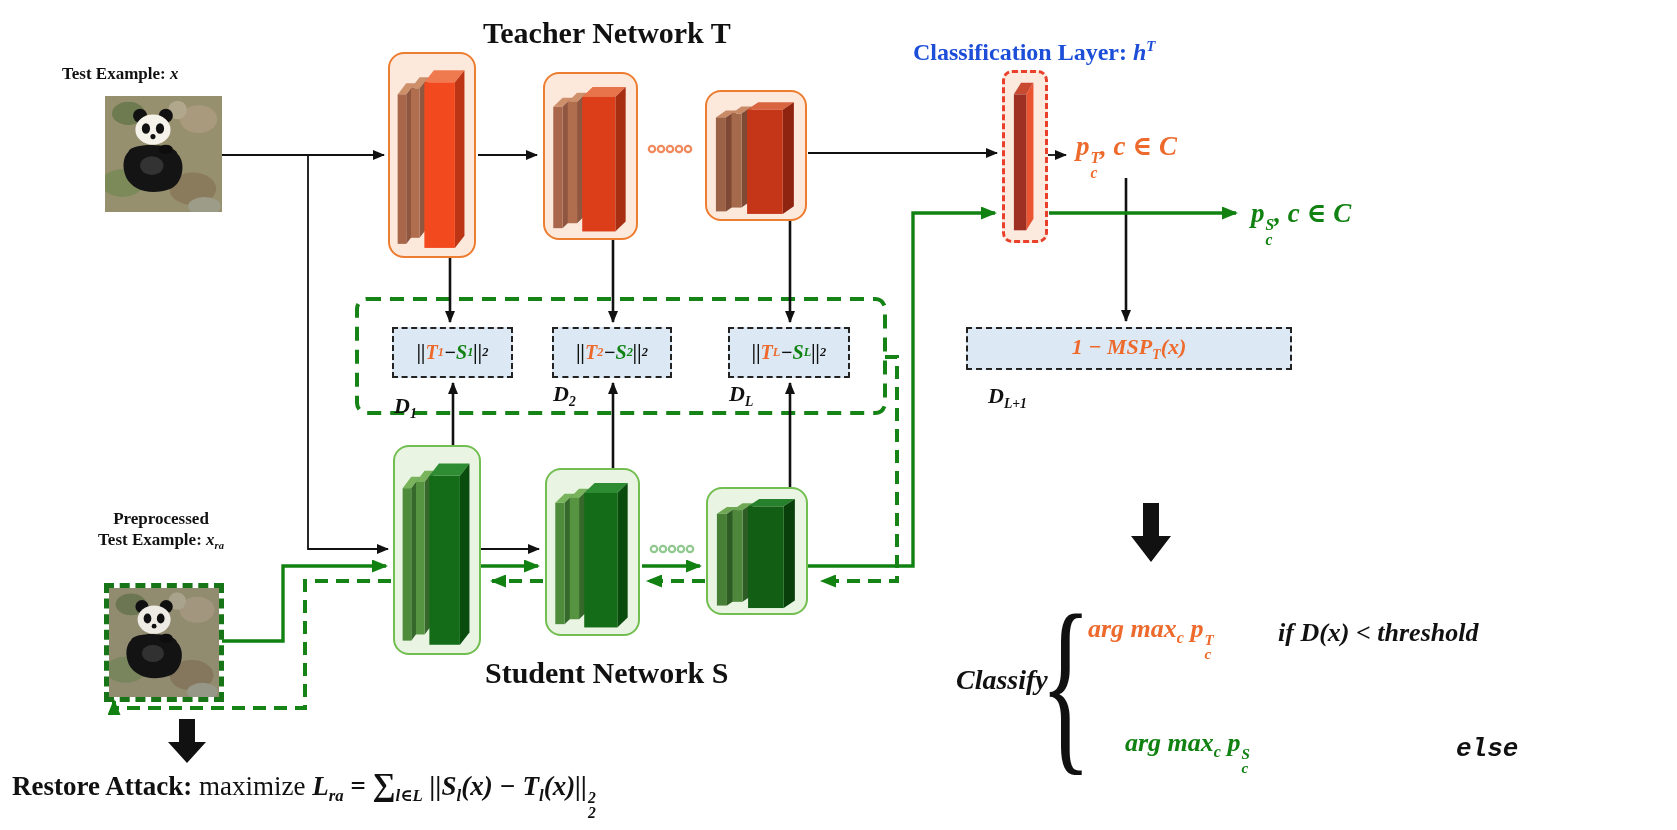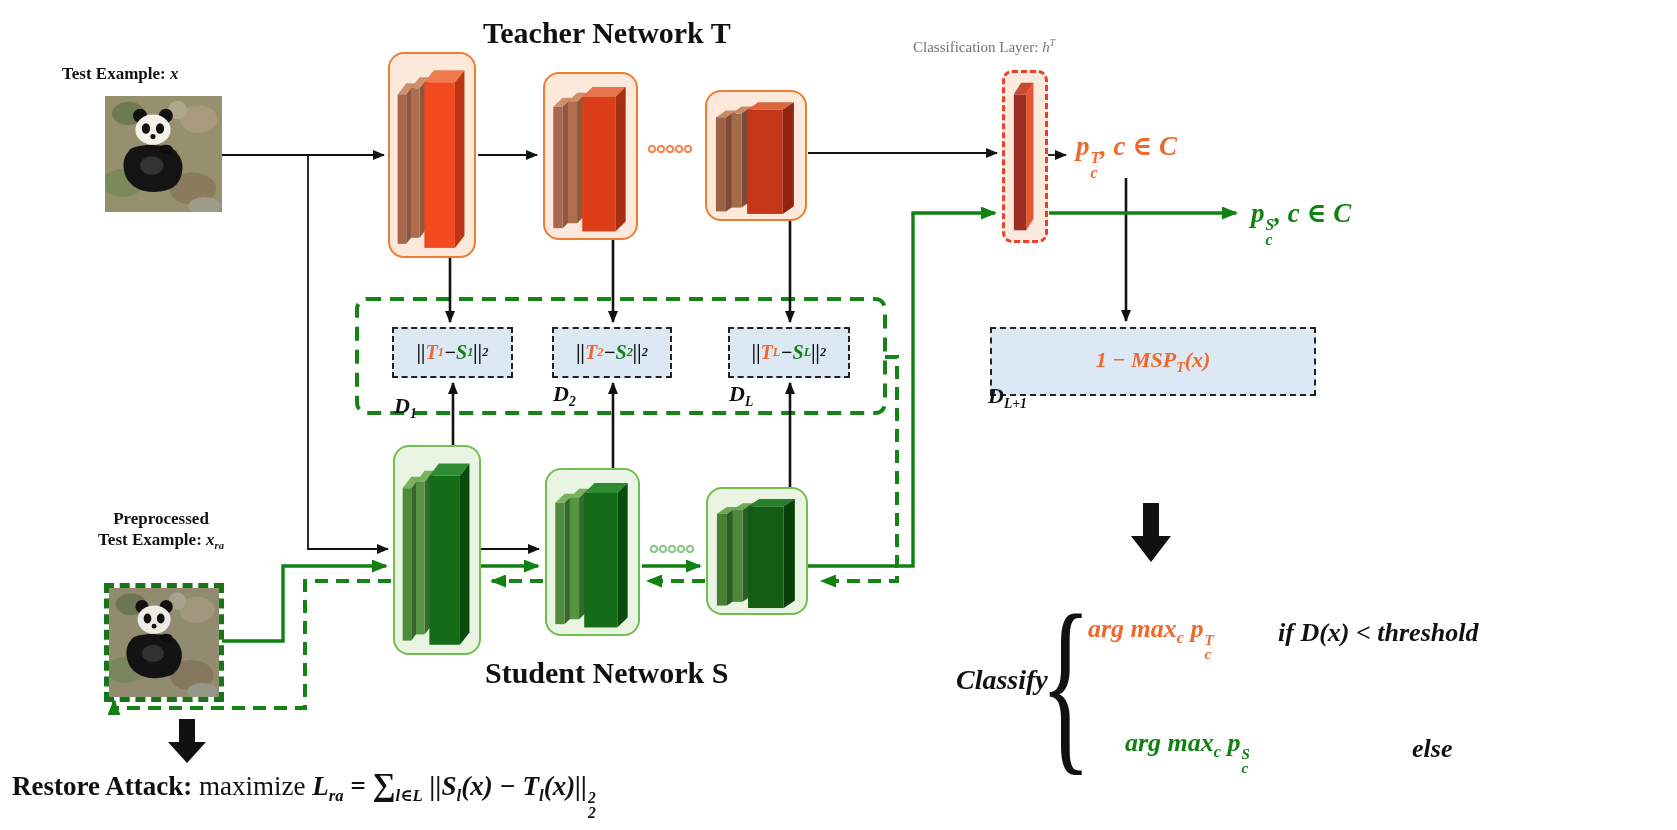--- a/index.html
+++ b/index.html
@@ -225,21 +225,21 @@
         <rect x="8" y="40" width="9" height="148" fill="#477F36"></rect>
       <polygon points="22,34 31,23 40,23 31,34" fill="#6FA854"></polygon>
         <polygon points="31,34 40,23 40,171 31,182" fill="#2E5C25"></polygon>
         <rect x="22" y="34" width="9" height="148" fill="#4F883C"></rect>
       <polygon points="36,28 46,16 78,16 68,28" fill="#27802C"></polygon>
         <polygon points="68,28 78,16 78,180 68,192" fill="#083F0B"></polygon>
         <rect x="36" y="28" width="32" height="164" fill="#115E14"></rect>
     </svg>
   </div>
 
-  <div class="abs" style="left:913px;top:38px;font-weight:400;font-size:15px;white-space:nowrap;color:#737373;">
+  <div class="abs" style="left:913px;top:38px;font-weight:700;font-size:24px;white-space:nowrap;color:#1d4ed8;">
     <span>Classification Layer: </span><span class="it">h</span><sup class="it">T</sup>
   </div>
   <div class="abs cls-box" style="left:1002px;top:70px;width:46px;height:173px;">
     <svg viewBox="0 0 45 172" preserveAspectRatio="none" style="width:100%;height:100%;">
       <polygon points="10,22 18,10 32,10 24,22" fill="#C84A30"></polygon>
       <polygon points="24,22 32,10 32,150 24,162" fill="#EA5430"></polygon>
       <rect x="10" y="22" width="14" height="140" fill="#9E2F23"></rect>
     </svg>
   </div>
 
@@ -283,42 +283,42 @@
       <span> − </span>
       <span class="gr">S</span>
       <sub class="gr">L</sub>
       <span>||</span>
       <sub>2</sub>
   </div>
   <div class="abs dlabel" style="left:394px;top:381px;margin-top:12px;"><span>D</span><sub>1</sub></div>
   <div class="abs dlabel" style="left:553px;top:381px;"><span>D</span><sub>2</sub></div>
   <div class="abs dlabel" style="left:729px;top:381px;"><span>D</span><sub>L</sub></div>
 
-  <div class="abs dist-box" style="left:990px;top:327px;width:326px;height:69px;font-size:22px;">
+  <div class="abs dist-box" style="left:966px;top:327px;width:326px;height:43px;font-size:22px;">
     <span class="or"><span>1 − MSP</span><sub>T</sub><span>(x)</span></span>
   </div>
   <div class="abs dlabel" style="left:988px;top:383px;"><span>D</span><sub>L+1</sub></div>
 
 
   <div class="abs crow" style="left:956px;top:664px;font-size:28px;">Classify</div>
   <div class="abs brace" style="left:1040px;top:586px;">{</div>
   <div class="abs crow or" style="left:1088px;top:614px;">
     <span>arg max</span><sub>c</sub>&nbsp;<span>p</span><span class="ss">
         <span>T</span>
         <span>c</span>
       </span>
   </div>
   <div class="abs crow" style="left:1278px;top:618px;">if D(x) &lt; threshold</div>
   <div class="abs crow gr" style="left:1125px;top:728px;">
     <span>arg max</span><sub>c</sub>&nbsp;<span>p</span><span class="ss">
         <span>S</span>
         <span>c</span>
       </span>
   </div>
-  <div class="abs crow" style="left:1412px;top:734px;">else</div>
+  <div class="abs crow" style="left:1456px;top:734px;font-family:Liberation Mono, monospace;">else</div>
 
   <div class="abs restore" style="left:12px;top:766px;">
     <span class="b">Restore Attack:</span><span> maximize </span><span class="b it"><span>L</span><sub>ra</sub><span> = </span><span style="font-size:1.2em;">∑</span><sub>l∈L</sub><span> ||S</span><sub>l</sub><span>(x) − T</span><sub>l</sub><span>(x)||</span><span class="ss">
           <span>2</span>
           <span>2</span>
         </span></span>
   </div>
 
 </div>
 

